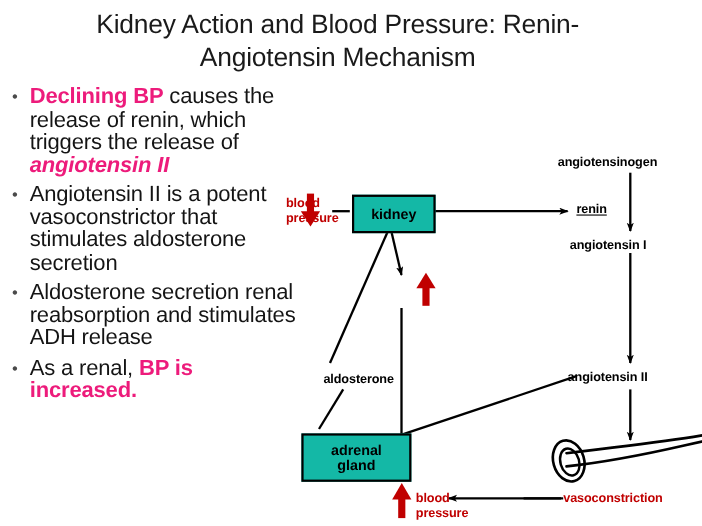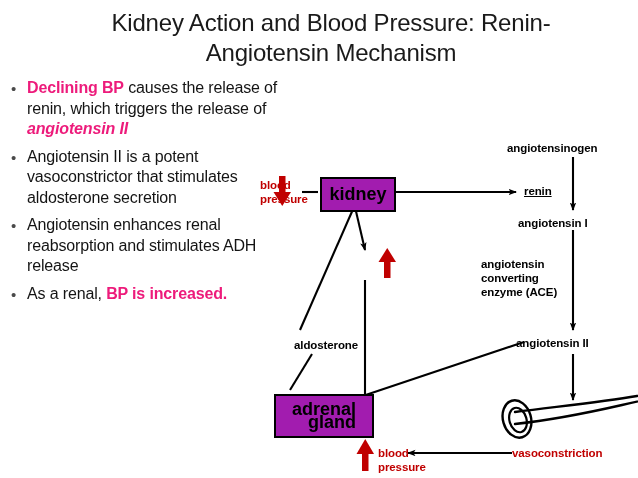--- a/index.html
+++ b/index.html
@@ -5,53 +5,53 @@
   html,body{margin:0;padding:0;}
   body{
     width:638px;height:478px;background:#ffffff;overflow:hidden;position:relative;
     font-family:"Liberation Sans","DejaVu Sans",sans-serif;
     -webkit-font-smoothing:antialiased;
   }
   #slide{position:absolute;left:0;top:0;width:638px;height:478px;}
 
   
   .title{
-    position:absolute;left:52px;top:8px;width:558px;
+    position:absolute;left:28px;top:8px;width:558px;
     text-align:center;font-size:24px;line-height:30px;
     color:#1a1a1a;font-weight:400;letter-spacing:-0.2px;
   }
 
   
   .bullets{position:absolute;left:6px;top:78px;width:272px;}
   .bullet{
     position:relative;display:flex;align-items:flex-start;
     margin-bottom:7px;
   }
   .bullet .dot{
     flex:0 0 16px;color:#4a4a4a;font-size:15px;line-height:21px;
     text-align:left;padding-left:5px;
   }
   .bullet .btext{
-    flex:1 1 auto;font-size:16px;line-height:20.5px;color:#141414;
+    flex:1 1 auto;font-size:20px;line-height:20.5px;color:#141414;
     letter-spacing:-0.15px;
   }
   .pink{color:#ED1B7B;font-weight:bold;}
   .pinki{color:#ED1B7B;font-weight:bold;font-style:italic;}
 
   
   #diagram{position:absolute;left:262px;top:132px;width:376px;height:346px;}
   .dlabel{
     position:absolute;font-size:11.5px;font-weight:bold;line-height:13px;
     color:#000;white-space:pre-line;letter-spacing:-0.1px;
   }
   .red{color:#C00000;}
   .box{
-    position:absolute;border:2px solid #000;background:#a21caf;
+    position:absolute;border:2px solid #000;background:#14b8a6;
     display:flex;align-items:center;justify-content:center;
-    font-size:18px;font-weight:bold;color:#000;line-height:13px;
+    font-size:13px;font-weight:bold;color:#000;line-height:13px;
     text-align:center;
   }
   svg.lines{position:absolute;left:0;top:0;width:376px;height:346px;overflow:visible;}
   svg.redarrows{position:absolute;left:0;top:0;width:376px;height:346px;overflow:visible;}
 </style>
 </head>
 <body>
 
 <div id="slide">
 
@@ -64,21 +64,21 @@
       <div class="btext"><span class="pink">Declining BP</span><span> causes the release of renin, which triggers the release of </span><span class="pinki">angiotensin II</span></div>
     </div>
 
     <div class="bullet">
       <div class="dot">•</div>
       <div class="btext">Angiotensin II is a potent vasoconstrictor that stimulates aldosterone secretion</div>
     </div>
 
     <div class="bullet">
       <div class="dot">•</div>
-      <div class="btext">Angiotensin enhances renal reabsorption and stimulates ADH release</div>
+      <div class="btext">Aldosterone secretion renal reabsorption and stimulates ADH release</div>
     </div>
 
     <div class="bullet">
       <div class="dot">•</div>
       <div class="btext"><span>As a renal, </span><span class="pink">BP is increased.</span></div>
     </div>
 
   </div>
 
   <div id="diagram">
@@ -148,30 +148,27 @@
     <div class="box" style="left:58px;top:45px;width:72px;height:31px;">
       <span>kidney</span>
     </div>
 
     <div class="dlabel" style="left:262px;top:53px;text-decoration:underline;">renin</div>
 
     <div class="dlabel" style="left:245px;top:10px;text-align:center;">angiotensinogen</div>
 
     <div class="dlabel" style="left:256px;top:85px;">angiotensin I</div>
 
-    <div class="dlabel" style="left:219px;top:125px;width:92px;line-height:14px;">angiotensin
-converting
-enzyme (ACE)</div>
 
     <div class="dlabel" style="left:254px;top:205px;">angiotensin II</div>
 
 
     <div class="dlabel" style="left:32px;top:207px;">aldosterone</div>
 
-    <div class="box" style="left:12px;top:262px;width:88px;height:40px;padding:0 4px;text-align:right;">
+    <div class="box" style="left:12px;top:262px;width:88px;height:40px;padding:0 4px;">
       <span style="white-space:pre-line;">adrenal
 gland</span>
     </div>
 
     <div class="dlabel red" style="left:116px;top:314px;width:54px;line-height:14px;">blood
 pressure</div>
 
     <div class="dlabel red" style="left:250px;top:315px;">vasoconstriction</div>
 
   </div>

